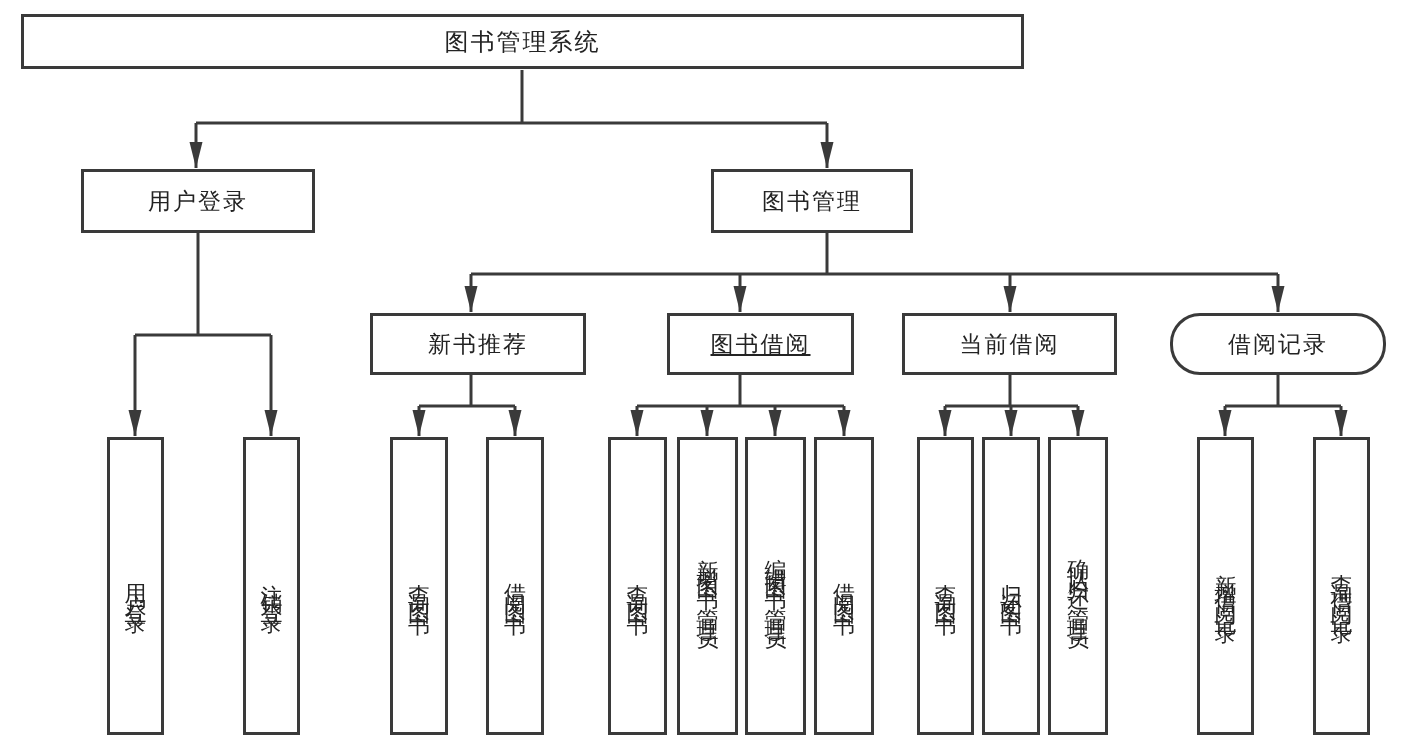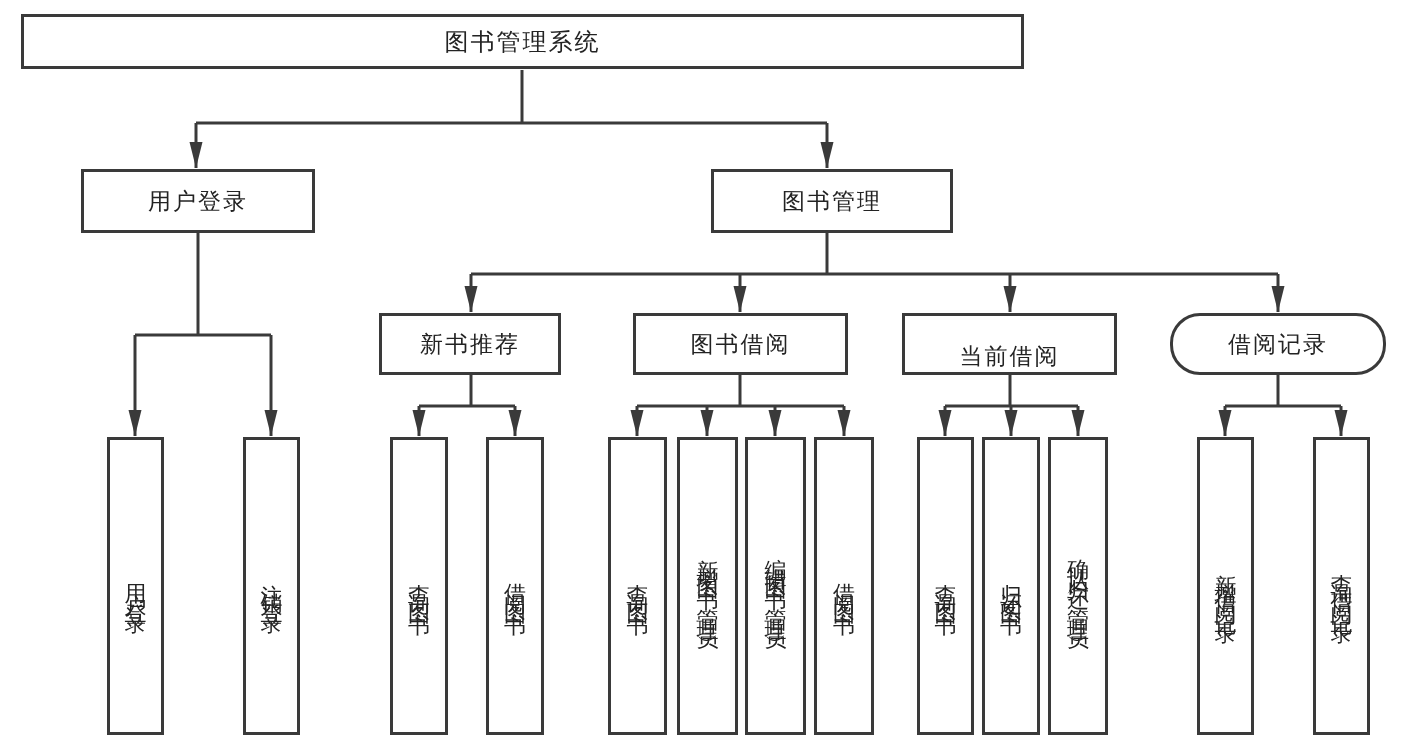--- a/index.html
+++ b/index.html
@@ -117,31 +117,31 @@
     </g>
   </svg>
 
   <div class="hbox rootbox" style="left:21px; top:14px; width:1003px; height:55px;">
     <span>图书管理系统</span>
   </div>
 
   <div class="hbox" style="left:81px; top:169px; width:234px; height:64px;">
     <span>用户登录</span>
   </div>
-  <div class="hbox" style="left:711px; top:169px; width:242px; height:64px;">
+  <div class="hbox" style="left:711px; top:169px; width:202px; height:64px;">
     <span>图书管理</span>
   </div>
 
-  <div class="hbox" style="left:379px; top:313px; width:182px; height:62px;">
+  <div class="hbox" style="left:370px; top:313px; width:216px; height:62px;">
     <span>新书推荐</span>
   </div>
-  <div class="hbox" style="left:633px; top:313px; width:215px; height:62px;">
+  <div class="hbox" style="left:667px; top:313px; width:187px; height:62px;text-decoration:underline;">
     <span>图书借阅</span>
   </div>
-  <div class="hbox" style="left:902px; top:313px; width:215px; height:62px;align-items:flex-end;">
+  <div class="hbox" style="left:902px; top:313px; width:215px; height:62px;">
     <span>当前借阅</span>
   </div>
   <div class="hbox" style="left:1170px; top:313px; width:216px; height:62px;border-radius:30px;">
     <span>借阅记录</span>
   </div>
 
   <div class="leaf" style="left:107px; width:57px;">
     <span>用户登录</span>
   </div>
   <div class="leaf" style="left:243px; width:57px;">

